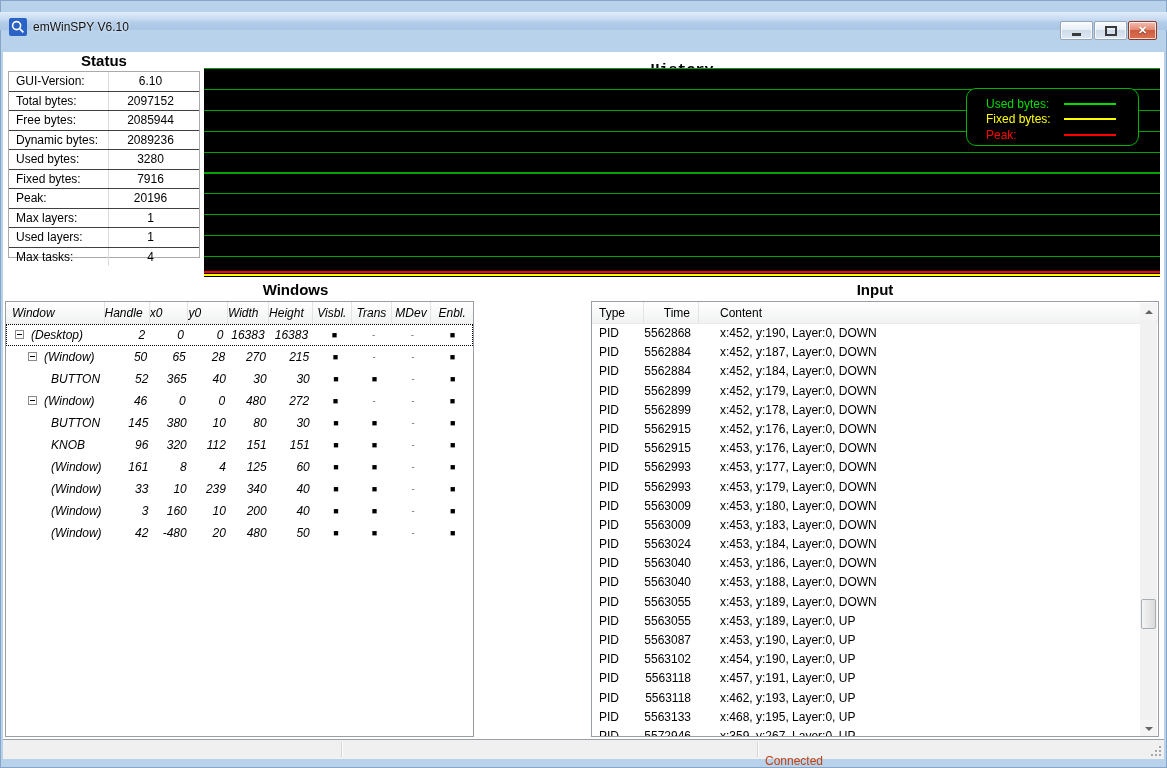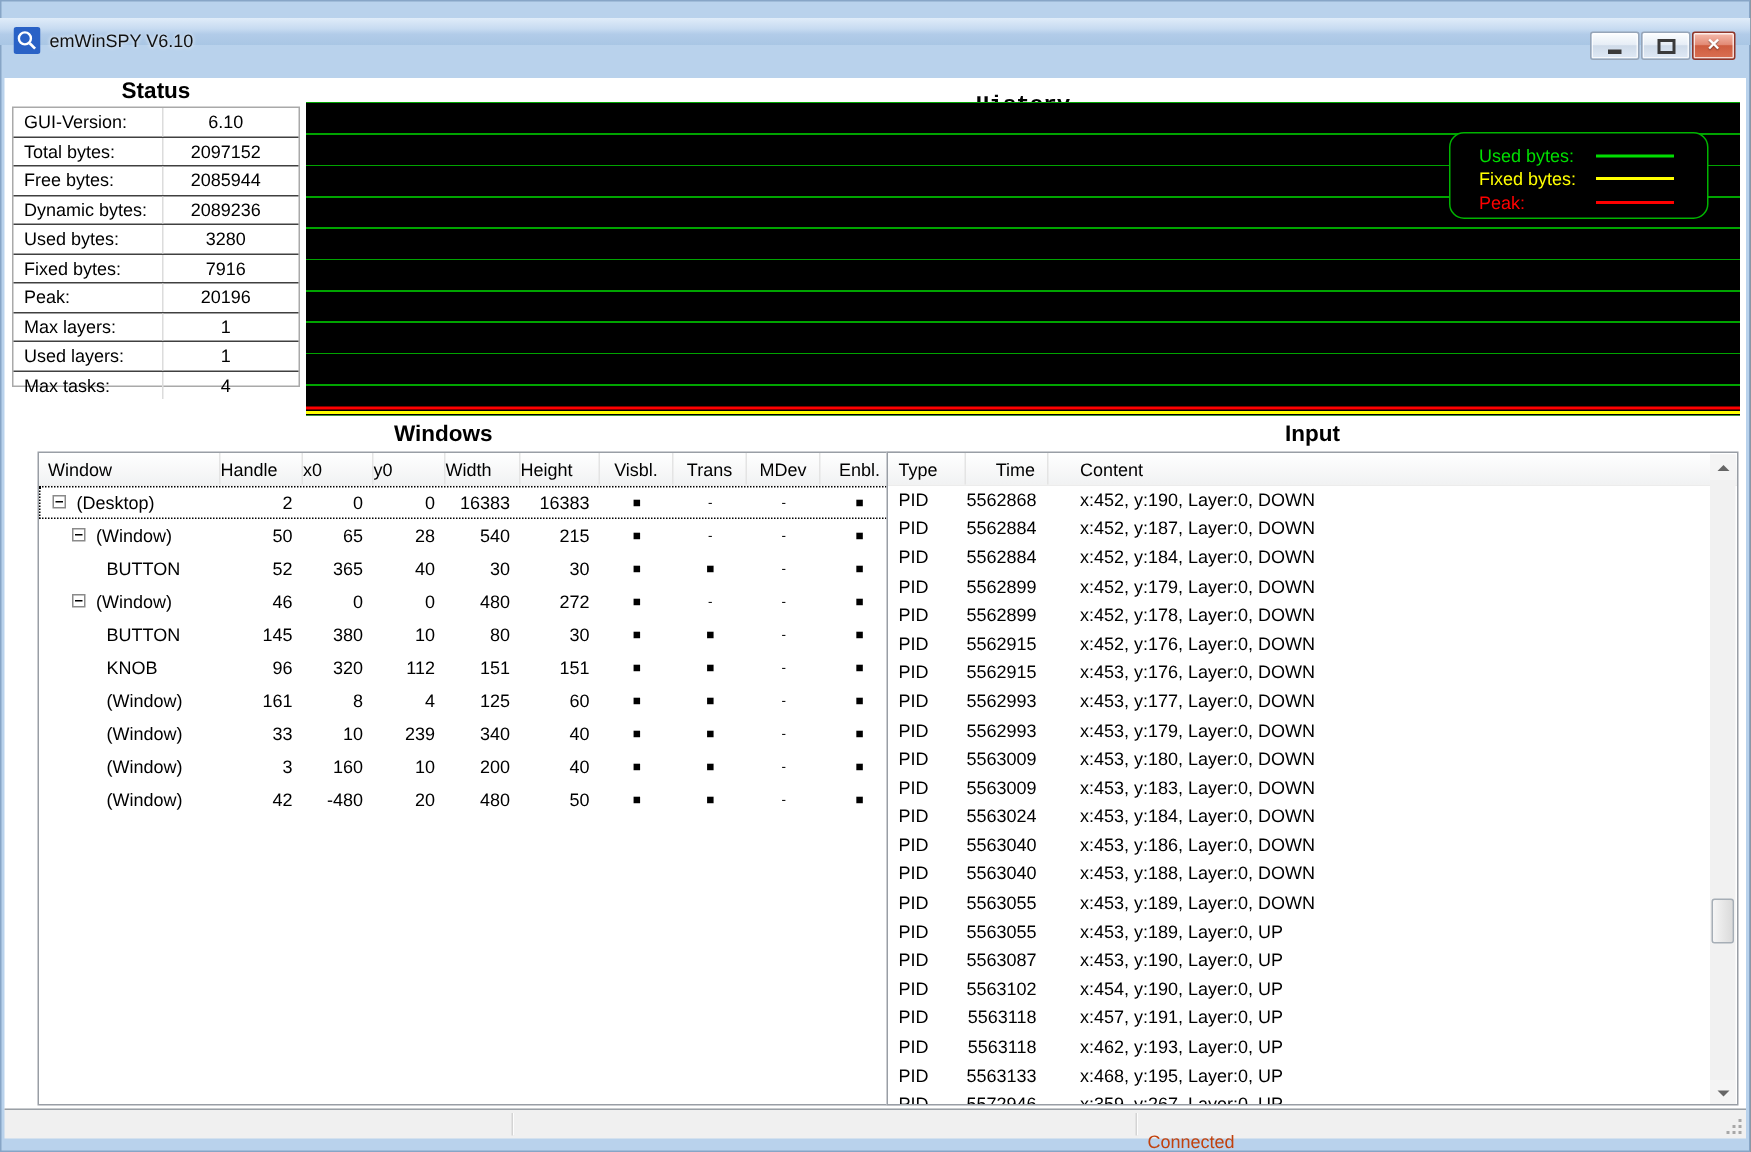--- a/index.html
+++ b/index.html
@@ -53,21 +53,21 @@
   .lg-row{display:flex;align-items:center;justify-content:space-between;height:15.5px;
     padding:0 22px 0 19px;font-size:12px;}
   .lg-line{width:52px;height:2px;display:inline-block;}
   
   .data-table{position:absolute;border:1px solid #999ea5;box-sizing:border-box;background:#fff;overflow:hidden;}
   .tbl-header{display:flex;height:22px;line-height:22px;font-size:12px;
     background:linear-gradient(#ffffff,#f1f2f3);border-bottom:1px solid #ececec;box-sizing:border-box;}
   .hcell{border-right:1px solid #e4e4e4;box-sizing:border-box;overflow:hidden;white-space:nowrap;}
   .hcell:last-child{border-right:none;}
   
-  .win-table{left:22px;top:249px;width:575px;height:436px;}
+  .win-table{left:2px;top:249px;width:469px;height:436px;font-style:italic;}
   .w-row{display:flex;height:22px;line-height:22px;font-size:12px;white-space:nowrap;}
   .w-row.selected{outline:1px dotted #000;outline-offset:-1px;}
   .w-cell{box-sizing:border-box;overflow:hidden;}
   .wcol0{width:121px;}.wcol1{width:55px;}.wcol2{width:47px;}.wcol3{width:48px;}.wcol4{width:50px;}
   .wcol5{width:53px;}.wcol6{width:49px;}.wcol7{width:49px;}.wcol8{width:49px;}.wcol9{width:52px;}
   .hcell.a-r{text-align:left;padding-right:4px;}
   .w-cell.a-r{text-align:right;padding-right:7px;}
   .a-c{text-align:center;}
   .hcell.a-l{padding-left:6px;}
   .flag{font-size:9px;}
@@ -220,21 +220,21 @@
             <div class="w-cell wcol6 a-c flag">■</div>
             <div class="w-cell wcol7 a-c flag">-</div>
             <div class="w-cell wcol8 a-c flag">-</div>
             <div class="w-cell wcol9 a-c flag">■</div>
           </div>
           <div class="w-row">
             <div class="w-cell wcol0 name lvl1"><span class="tree-box"></span><span>(Window)</span></div>
             <div class="w-cell wcol1 a-r">50</div>
             <div class="w-cell wcol2 a-r">65</div>
             <div class="w-cell wcol3 a-r">28</div>
-            <div class="w-cell wcol4 a-r">540</div>
+            <div class="w-cell wcol4 a-r">270</div>
             <div class="w-cell wcol5 a-r">215</div>
             <div class="w-cell wcol6 a-c flag">■</div>
             <div class="w-cell wcol7 a-c flag">-</div>
             <div class="w-cell wcol8 a-c flag">-</div>
             <div class="w-cell wcol9 a-c flag">■</div>
           </div>
           <div class="w-row">
             <div class="w-cell wcol0 name lvl2"><span>BUTTON</span></div>
             <div class="w-cell wcol1 a-r">52</div>
             <div class="w-cell wcol2 a-r">365</div>

